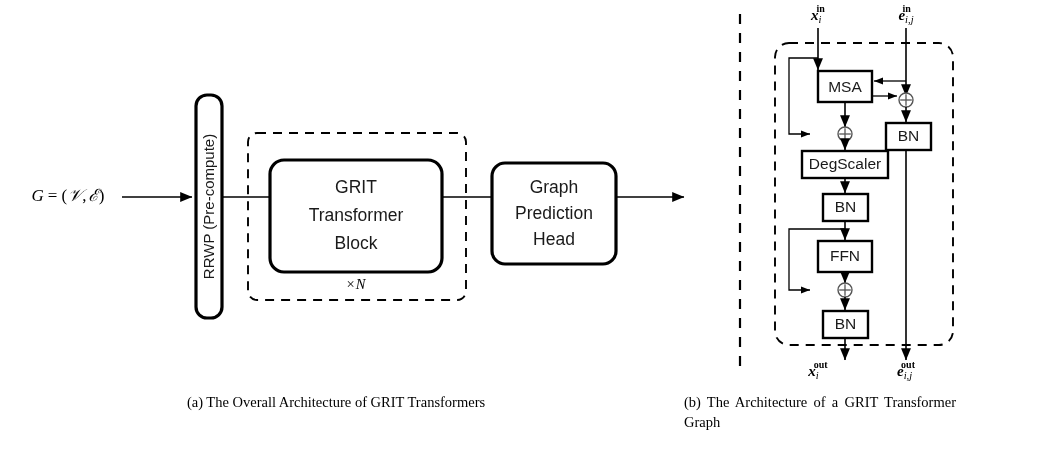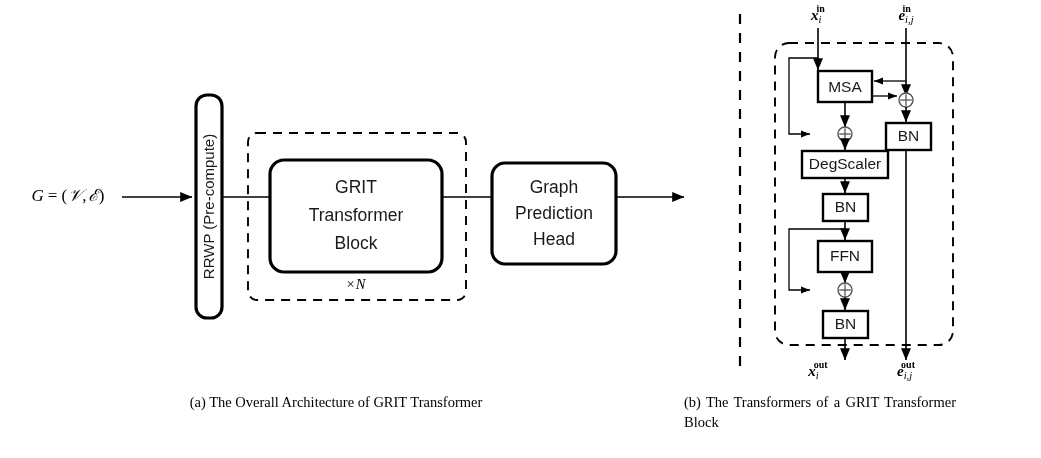--- a/index.html
+++ b/index.html
@@ -224,16 +224,16 @@
 
     <text class="math" x="818" y="373" font-size="15"><tspan font-weight="bold">x</tspan><tspan font-size="10.5" dy="4">i</tspan><tspan class="math-up" font-size="10" dx="-5" dy="-11" font-weight="bold">out</tspan></text>
     <text class="math" x="906" y="373" font-size="15"><tspan font-weight="bold">e</tspan><tspan font-size="10.5" dy="4">i,j</tspan><tspan class="math-up" font-size="10" dx="-11" dy="-11" font-weight="bold">out</tspan></text>
 
   </svg>
 
   <div class="vert-label">
     <span>RRWP (Pre-compute)</span>
   </div>
 
-  <div class="caption" id="caption-a">(a) The Overall Architecture of GRIT Transformer</div>
-  <div class="caption" id="caption-b">(b) The Transformers of a GRIT Transformer Block</div>
+  <div class="caption" id="caption-a">(a) The Overall Architecture of GRIT Transformers</div>
+  <div class="caption" id="caption-b">(b) The Architecture of a GRIT Transformer Graph</div>
 
 </div>
 
 </body></html>

